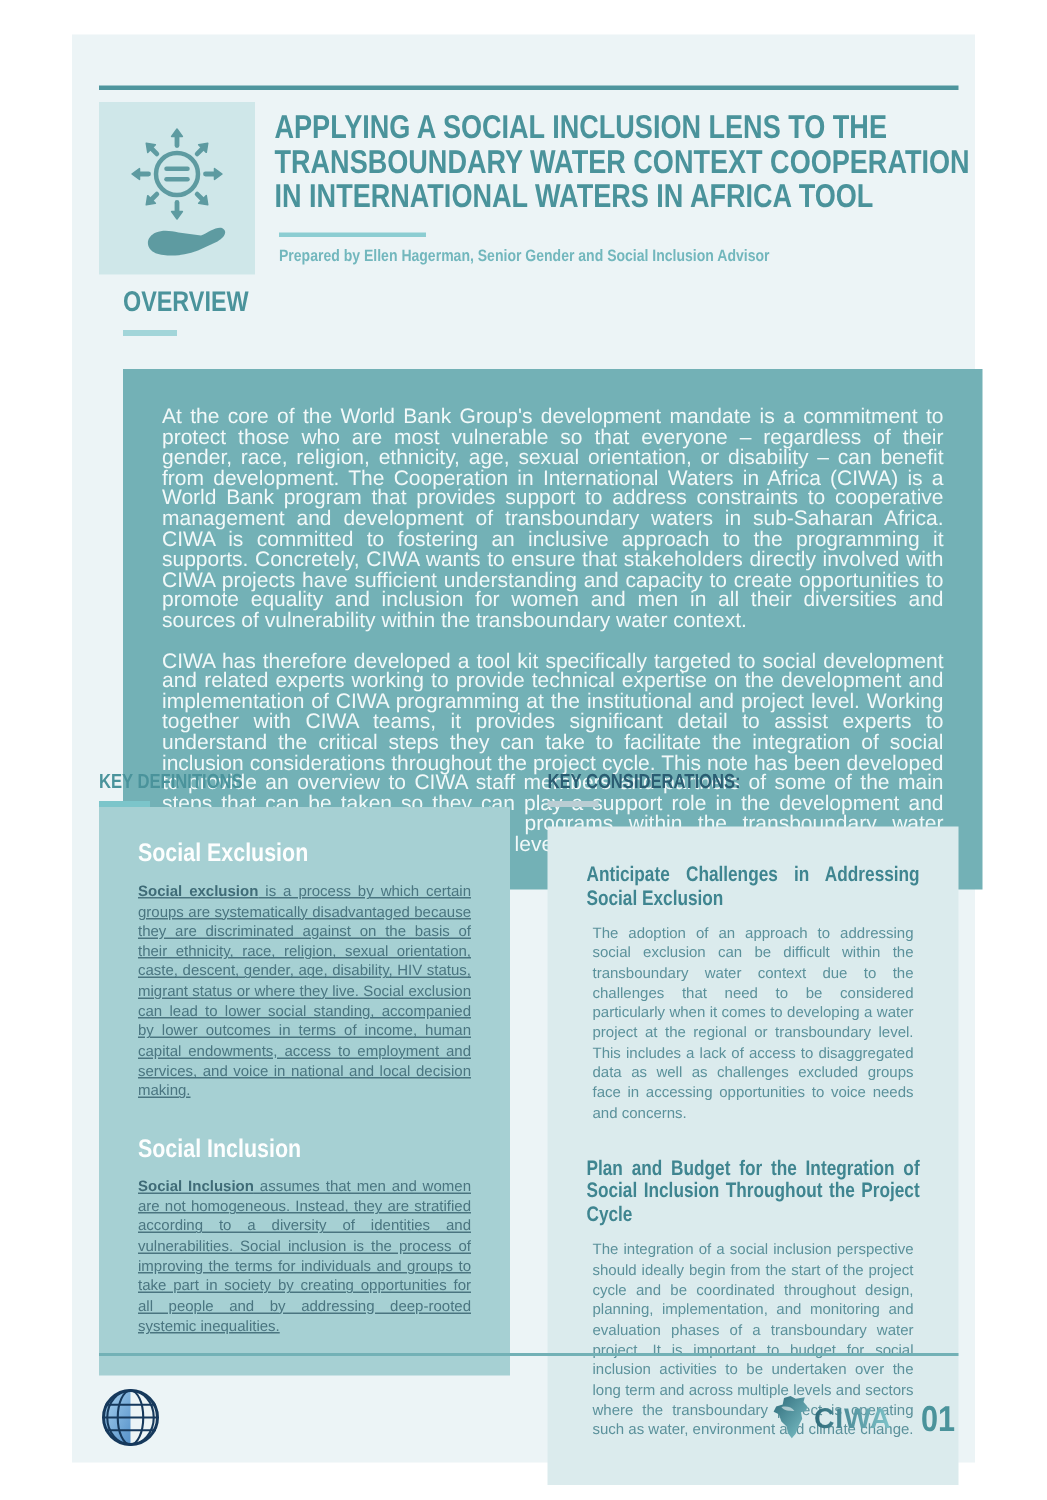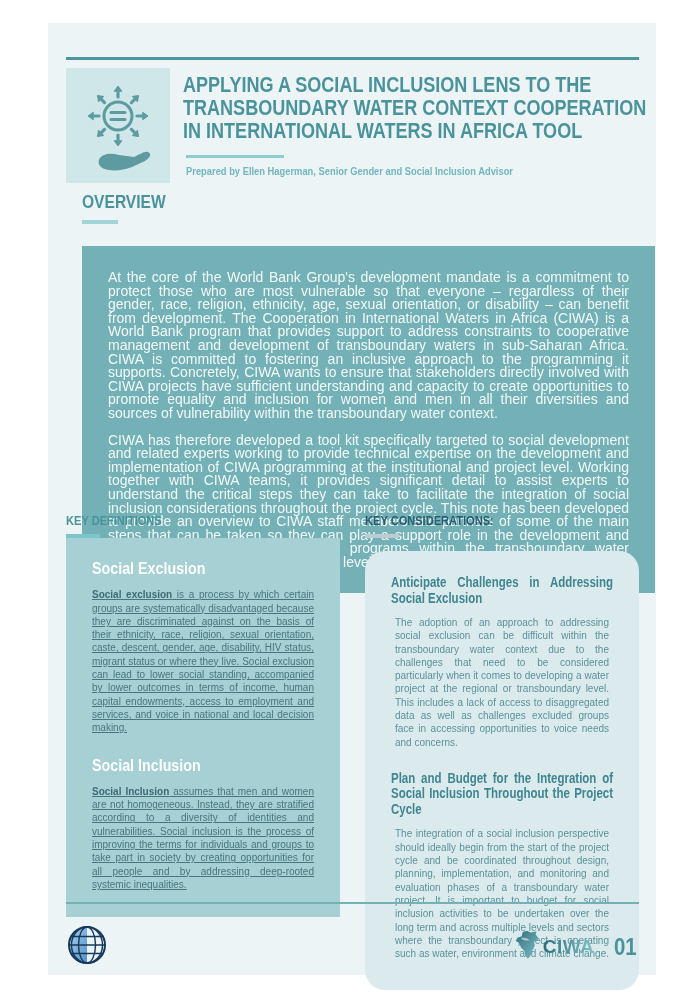--- a/index.html
+++ b/index.html
@@ -2,21 +2,21 @@
 <html><head>
 <meta charset="utf-8">
 <style>
   html,body{margin:0;padding:0;}
   body{
     width:698px;height:1000px;background:#ffffff;
     font-family:"Liberation Sans","DejaVu Sans",sans-serif;
     -webkit-font-smoothing:antialiased;
   }
   .sheet{position:relative;width:698px;height:1000px;background:#ffffff;overflow:hidden;}
-  .page{position:absolute;left:48px;top:23px;width:602px;height:952px;background:#ecf4f6;padding-left:6px;}
+  .page{position:absolute;left:48px;top:23px;width:602px;height:952px;background:#ecf4f6;}
 
   .top-rule{position:absolute;left:18px;top:34px;width:573px;height:3px;background:#4e959d;}
 
   
   .header{position:absolute;left:18px;top:45px;width:573px;}
   .icon-box{position:absolute;left:0;top:0;width:104px;height:115px;background:#cfe7e9;}
   .icon-box svg{display:block;margin:10px auto 0 auto;}
   .header-text{position:absolute;left:117px;top:5px;width:456px;}
   .title-line{
     font-weight:bold;color:#4a939b;font-size:22px;line-height:23px;
@@ -65,21 +65,21 @@
   .def-title{
     font-weight:bold;color:#fdfefe;font-size:17px;white-space:nowrap;
     transform:scaleX(0.84);transform-origin:left center;margin:0 0 13px 0;
   }
   .def-box p{margin:0 0 0 0;text-decoration:underline;}
   .def-box .sec2{margin-top:24px;}
   .lead{font-weight:bold;color:#3f6b77;}
 
   .cons-box{
     margin-top:13px;background:#dbebed;padding:24px 26px 26px 26px;
-    color:#5b919b;font-size:10px;line-height:13.3px;text-align:justify;border-radius:20px;
+    color:#5b919b;font-size:10px;line-height:13.3px;text-align:justify;
   }
   .cons-title{
     font-weight:bold;color:#3f8590;font-size:14px;line-height:15.5px;
     width:122%;transform:scaleX(0.82);transform-origin:left top;margin:0 0 10px 0;
   }
   .cons-box p{margin:4px;}
   .cons-box .sec2{margin-top:22px;}
 
   
   .footer-rule{position:absolute;left:18px;top:879px;width:573px;height:2px;background:#73b1b6;}

